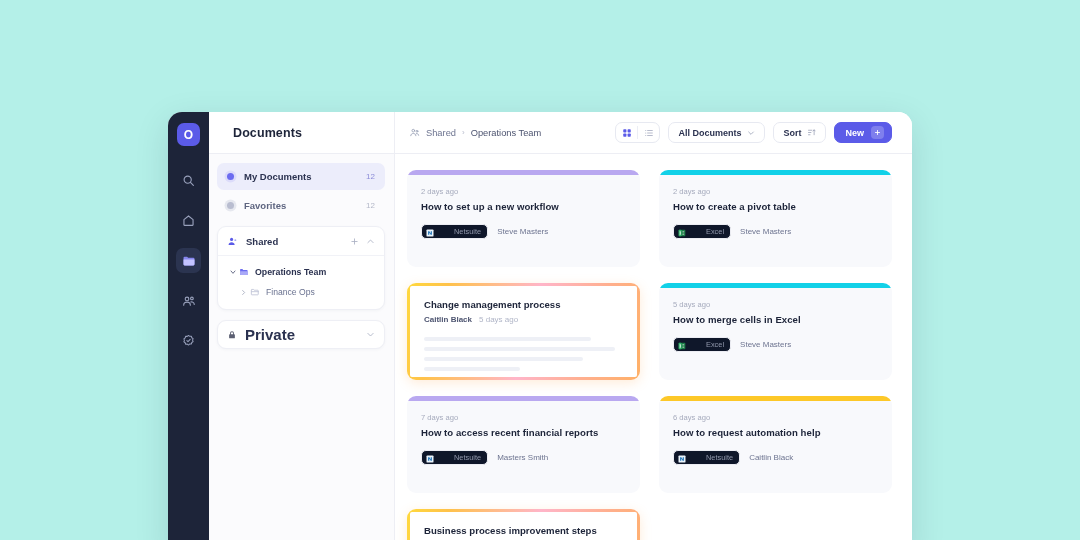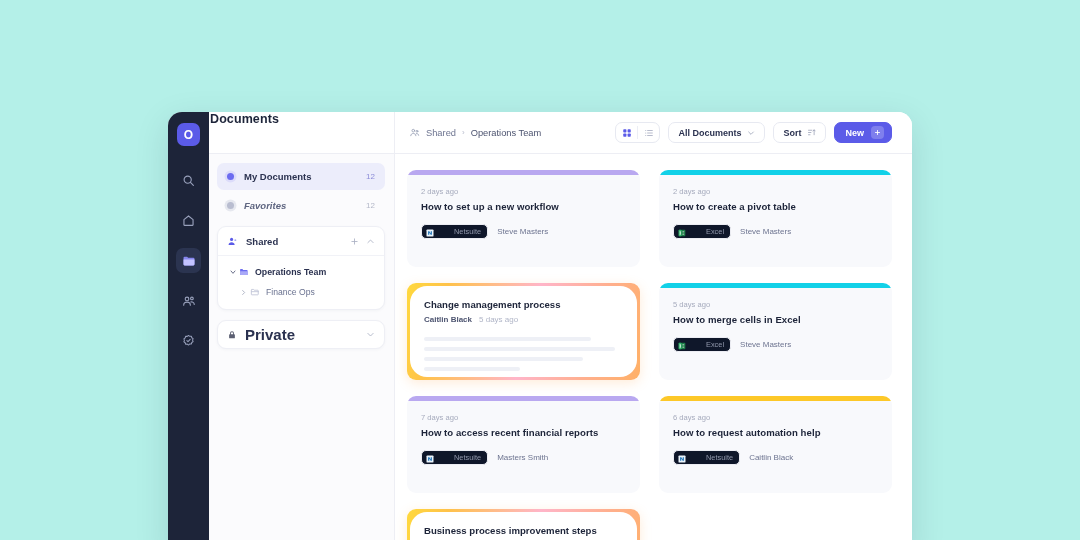--- a/index.html
+++ b/index.html
@@ -56,22 +56,22 @@
   
   .side {
     width: 186px;
     flex: 0 0 186px;
     background: #fbfbfd;
     border-right: 1px solid #edeef4;
     display: flex; flex-direction: column;
   }
   .side-head {
     height: 42px;
-    display: flex; align-items: flex-start;
-    padding: 0 1px;
+    display: flex; align-items: center;
+    padding: 0 24px;
     border-bottom: 1px solid #edeef4;
     background: #fff;
   }
   .side-title { font-size: 12.5px; font-weight: bold; color: #1d2439; letter-spacing: .1px; }
   .side-body { padding: 9px 9px 0 8px; }
 
   .nav-row {
     display: flex; align-items: center;
     height: 27px;
     border-radius: 7px;
@@ -80,21 +80,21 @@
   }
   .nav-row.sel { background: #ecedfb; }
   .dot {
     width: 7px; height: 7px; border-radius: 50%;
     margin-right: 10px; flex: 0 0 7px;
     background: #6c6cf0;
     box-shadow: 0 0 0 2.5px #dcdcfa;
   }
   .dot.mute { background: #b9bdd0; box-shadow: 0 0 0 2.5px #e6e8ef; }
   .nav-lbl { font-size: 9.5px; font-weight: bold; color: #2b3250; flex: 1; }
-  .nav-lbl.mute { color: #5e6580; font-style: italic; }
+  .nav-lbl.mute { color: #5e6580; }
   .nav-cnt { font-size: 8px; color: #8c8cd8; font-weight: normal; }
   .nav-cnt.mute { color: #b4b8c8; }
 
   
   .group {
     background: #fff;
     border: 1px solid #eeeff5;
     border-radius: 9px;
     margin-top: 7px;
     box-shadow: 0 1px 3px rgba(30,40,70,.04);
@@ -218,21 +218,21 @@
 
   
   .card.grad {
     background: linear-gradient(105deg,#ffd93d 0%,#ffc24a 16%,#ffb5c9 52%,#ffaf8e 78%,#ffb066 100%);
     padding: 3px;
     height: 97px;
     box-shadow: 0 3px 12px rgba(255,170,80,.22);
   }
   .card.grad .inner {
     background: #fff;
-    border-radius: 17px;
+    border-radius: 2px;
     width: 100%; height: 100%;
     padding: 13px 14px 0 14px;
     overflow: hidden;
   }
   .grad .g-title { font-size: 9.6px; font-weight: bold; color: #1d2439; }
   .grad .g-sub { display: flex; gap: 7px; margin-top: 5px; }
   .grad .g-author { font-size: 8px; font-weight: bold; color: #4d5470; }
   .grad .g-age { font-size: 8px; color: #b0b5c7; }
   .skel { margin-top: 13px; }
   .skel i { display: block; height: 4px; border-radius: 3px; background: #eef0f6; margin-bottom: 6px; }

